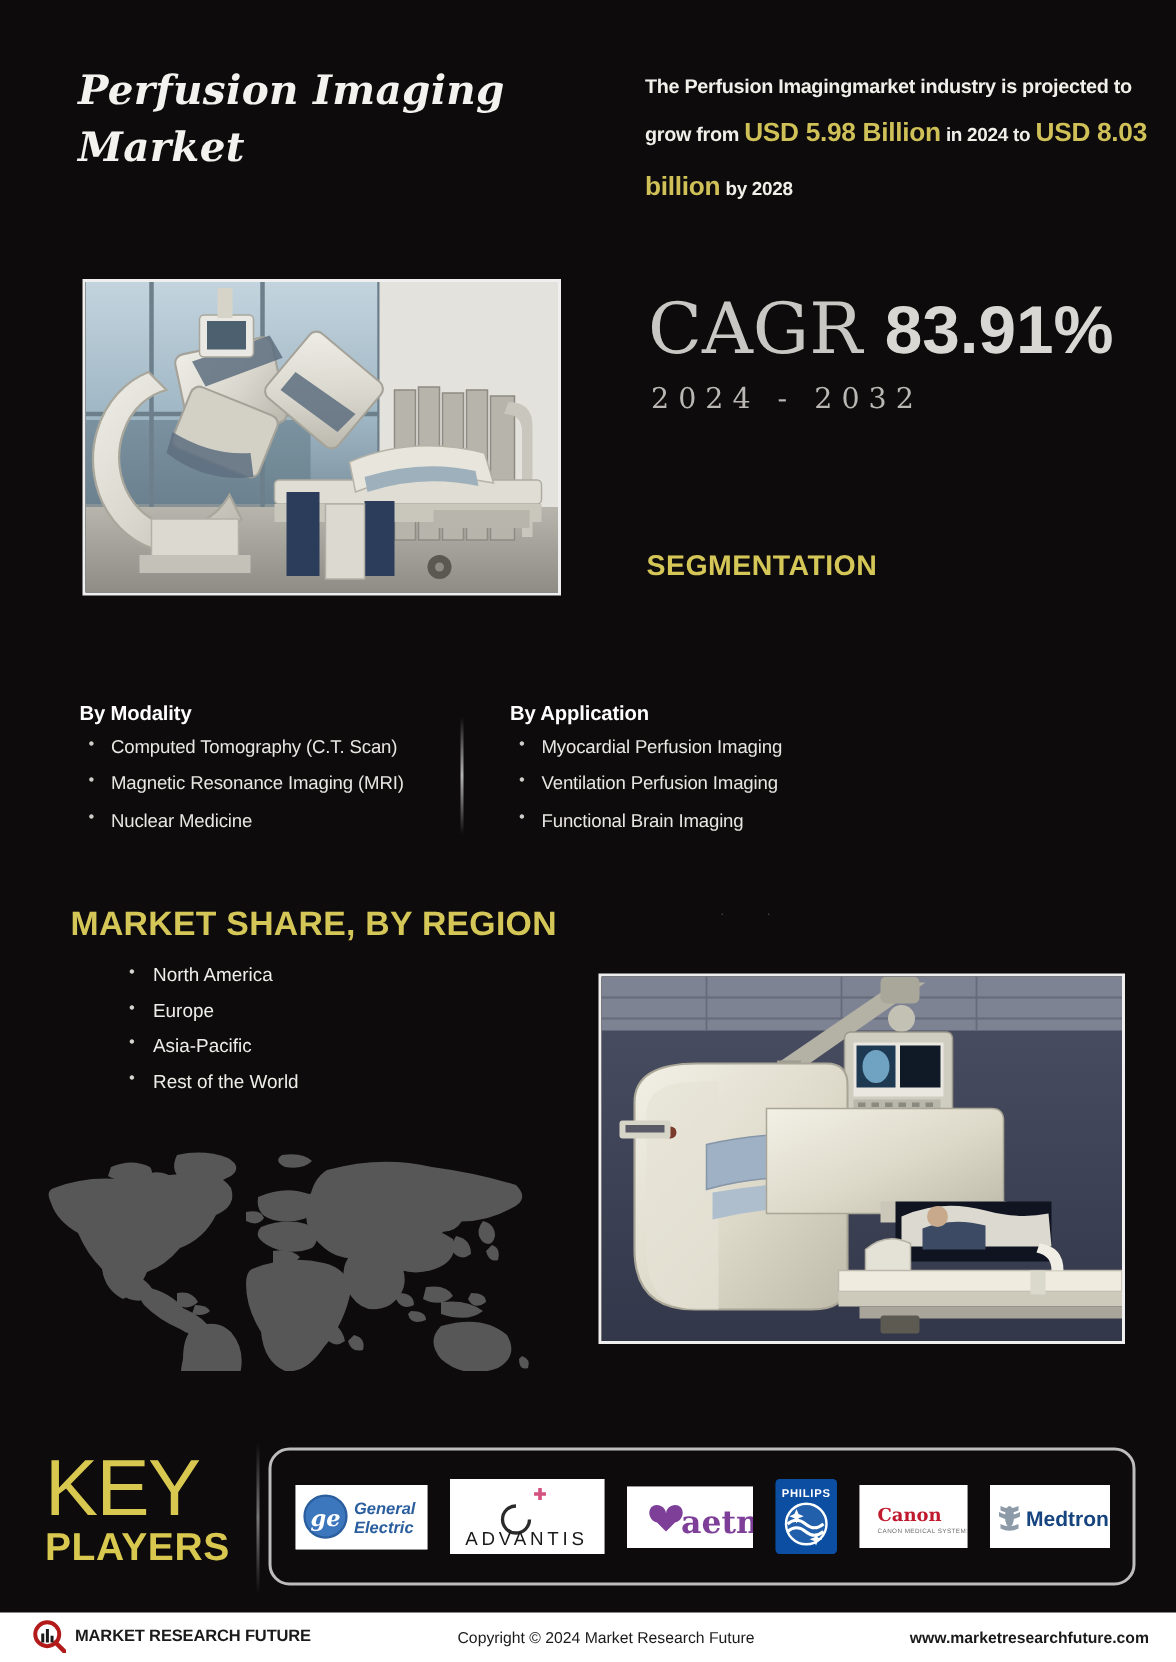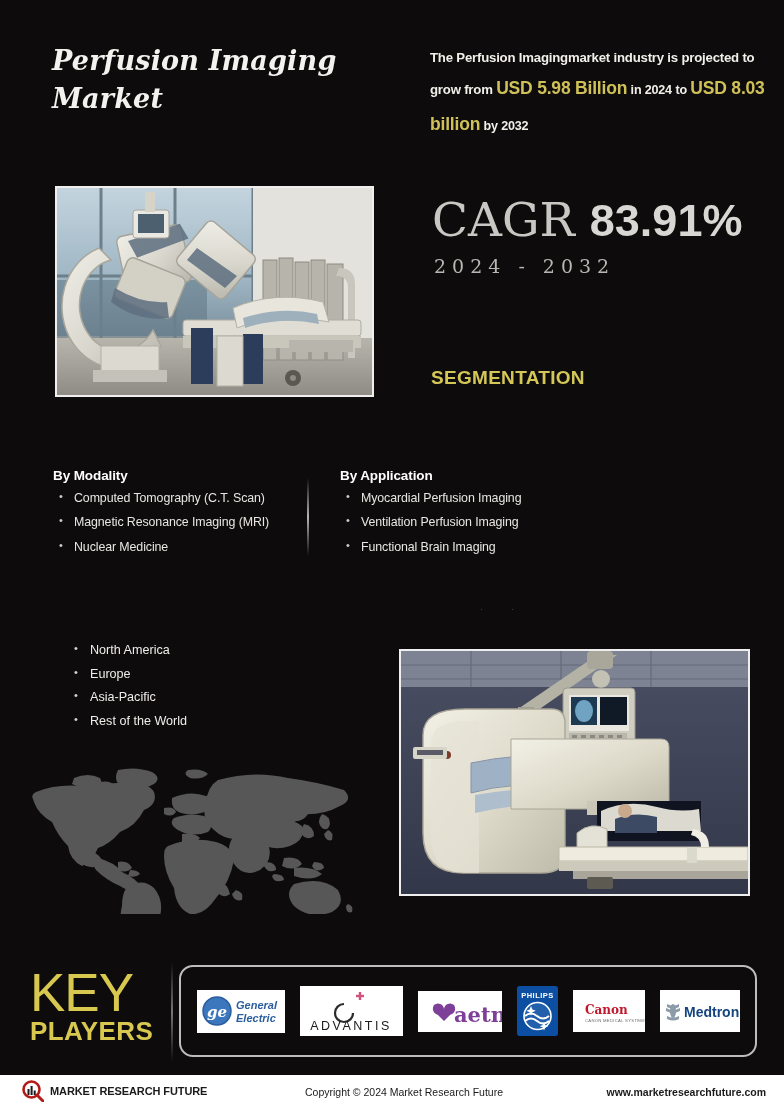--- a/index.html
+++ b/index.html
@@ -71,21 +71,21 @@
   .seg-divider{
     position:absolute;left:307px;top:478px;width:2px;height:78px;
     background:linear-gradient(to bottom,rgba(190,190,190,0),rgba(210,210,210,.85),rgba(190,190,190,0));
   }
 
   
   .msr-title{
     position:absolute;left:47px;top:603px;
     font-size:22.5px;font-weight:700;color:#d4c657;letter-spacing:.2px;
   }
-  .msr-list{position:absolute;left:72px;top:644px;list-style:none;margin:0;padding:0;}
+  .msr-list{position:absolute;left:84px;top:644px;list-style:none;margin:0;padding:0;}
   .msr-list li{
     font-size:12.6px;color:#efedea;line-height:1;margin-bottom:11px;
     padding-left:18px;position:relative;
   }
   .msr-list li::before{
     content:"\2022";position:absolute;left:2px;top:-1px;color:#d7d5d1;font-size:11px;
   }
   .stray-dots{position:absolute;left:480px;top:604px;color:#4a463f;font-size:9px;letter-spacing:28px;}
 
   
@@ -131,21 +131,21 @@
 
   <div class="title">Perfusion Imaging Market</div>
 
   <div class="blurb">
     <span>The Perfusion Imagingmarket industry is projected to</span>
     <span>grow from</span>
     <span class="hl">USD 5.98 Billion</span>
     <span class="sm">in 2024</span>
     <span class="sm">to</span>
     <span class="hl">USD 8.03 billion</span>
-    <span class="sm">by 2032</span>
+    <span class="sm">by 2028</span>
   </div>
 
   <div class="photo" id="photo-1">
     <svg viewBox="0 0 315 207" preserveAspectRatio="none">
       <defs>
         <linearGradient id="win" x1="0" y1="0" x2="0" y2="1">
           <stop offset="0%" stop-color="#c3d4de"></stop>
             <stop offset="60%" stop-color="#9fb6c4"></stop>
             <stop offset="100%" stop-color="#7b8f9c"></stop>
         </linearGradient>
@@ -235,20 +235,21 @@
   <div class="seg-divider"></div>
   <div class="seg-col" id="seg-application">
     <div class="seg-head">By Application</div>
     <ul class="seg-list">
       <li>Myocardial Perfusion Imaging</li>
       <li>Ventilation Perfusion Imaging</li>
       <li>Functional Brain Imaging</li>
     </ul>
   </div>
 
+  <div class="msr-title">MARKET SHARE, BY REGION</div>
   <ul class="msr-list">
     <li>North America</li>
     <li>Europe</li>
     <li>Asia-Pacific</li>
     <li>Rest of the World</li>
   </ul>
   <div class="stray-dots">··</div>
 
   <div class="photo" id="photo-2">
     <svg viewBox="0 0 347 243" preserveAspectRatio="none">

